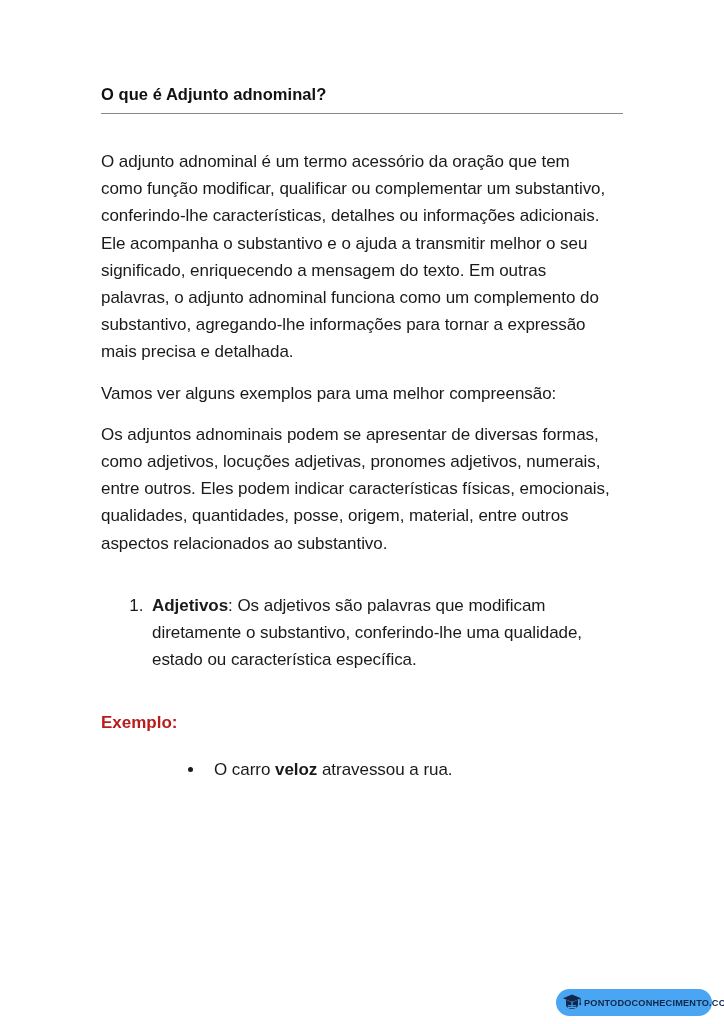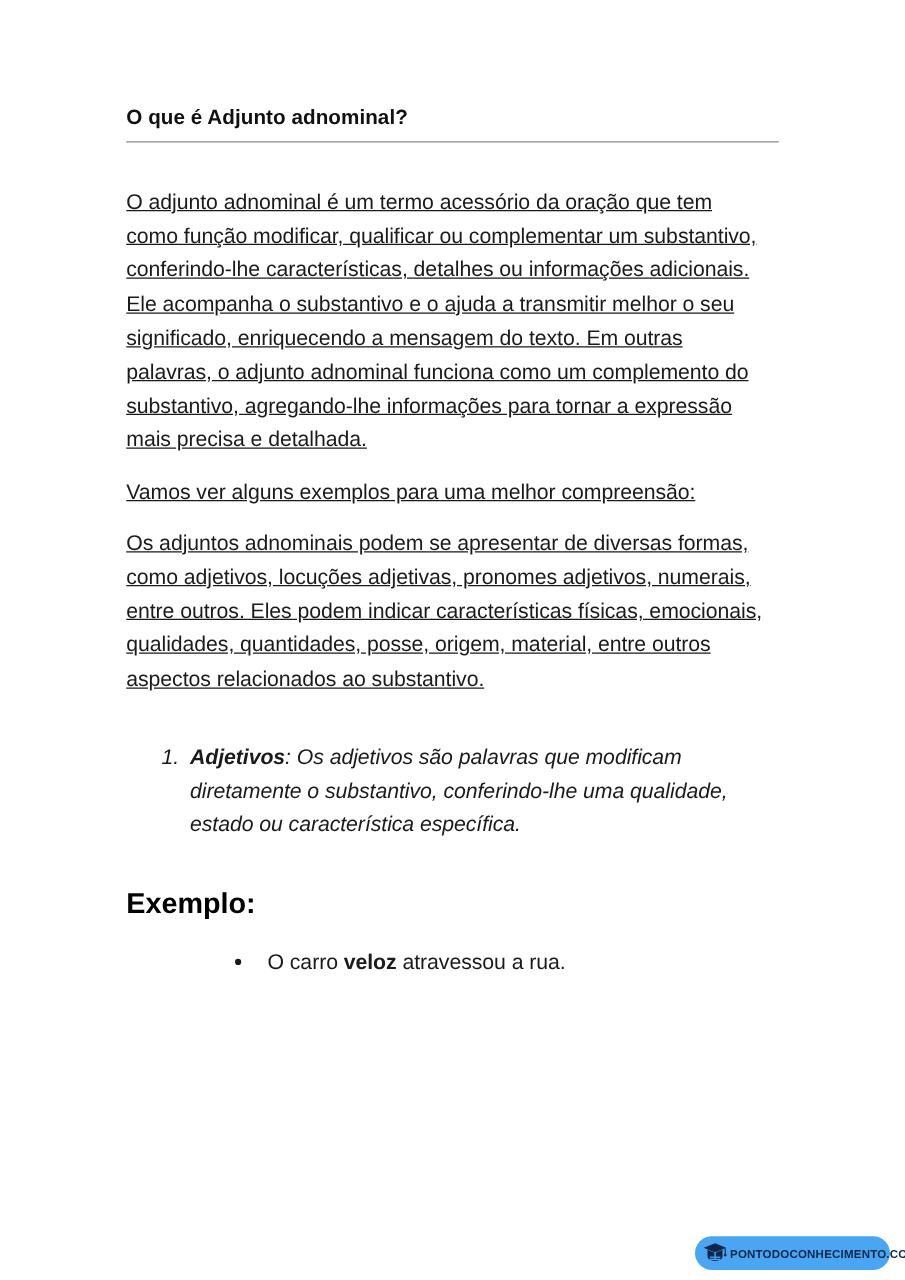--- a/index.html
+++ b/index.html
@@ -48,21 +48,20 @@
     background: #8a8a8a;
     margin: 0 0 34px 0;
   }
 
   p.body-text {
     font-size: 17px;
     line-height: 27.2px;
     color: #1a1a1a;
     margin: 0 12px 14px 0;
     letter-spacing: -0.05px;
-    text-decoration: underline;
   }
 
   p.body-text:last-of-type {
     margin-bottom: 0;
   }
 
   .spacer-before-list {
     height: 35px;
   }
 
@@ -72,32 +71,31 @@
     list-style-position: outside;
     list-style-type: decimal;
   }
 
   ol.numbered-list > li {
     font-size: 17px;
     line-height: 27.2px;
     color: #1a1a1a;
     padding-left: 4px;
     letter-spacing: -0.05px;
-    font-style: italic;
   }
 
   .spacer-before-exemplo {
     height: 36px;
   }
 
   .exemplo-heading {
-    font-size: 23px;
+    font-size: 17px;
     font-weight: bold;
     line-height: 27.2px;
-    color: #000000;
+    color: #b91c1c;
     margin: 0 0 19px 0;
   }
 
   ul.bullet-list {
     margin: 12px;
     padding: 0 0 0 92px;
     list-style-position: outside;
     list-style-type: disc;
   }
 

